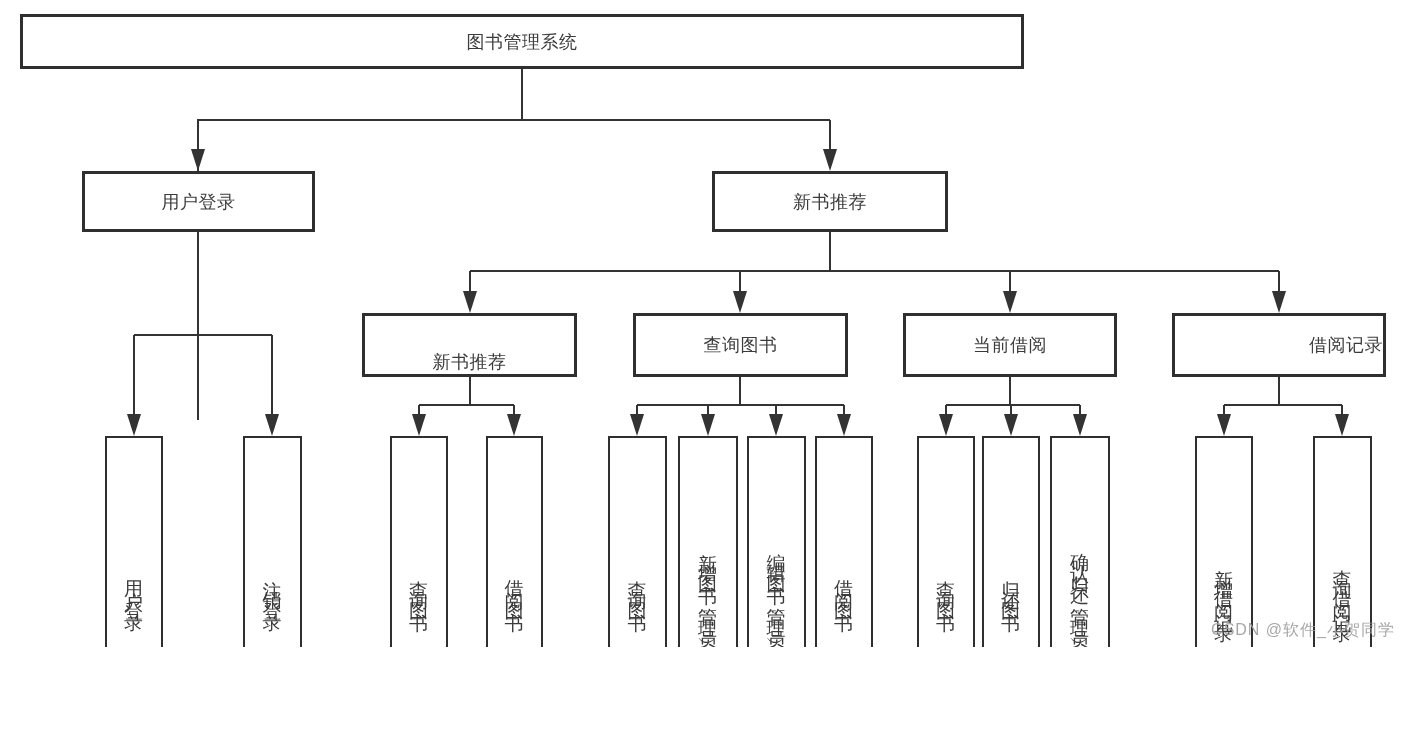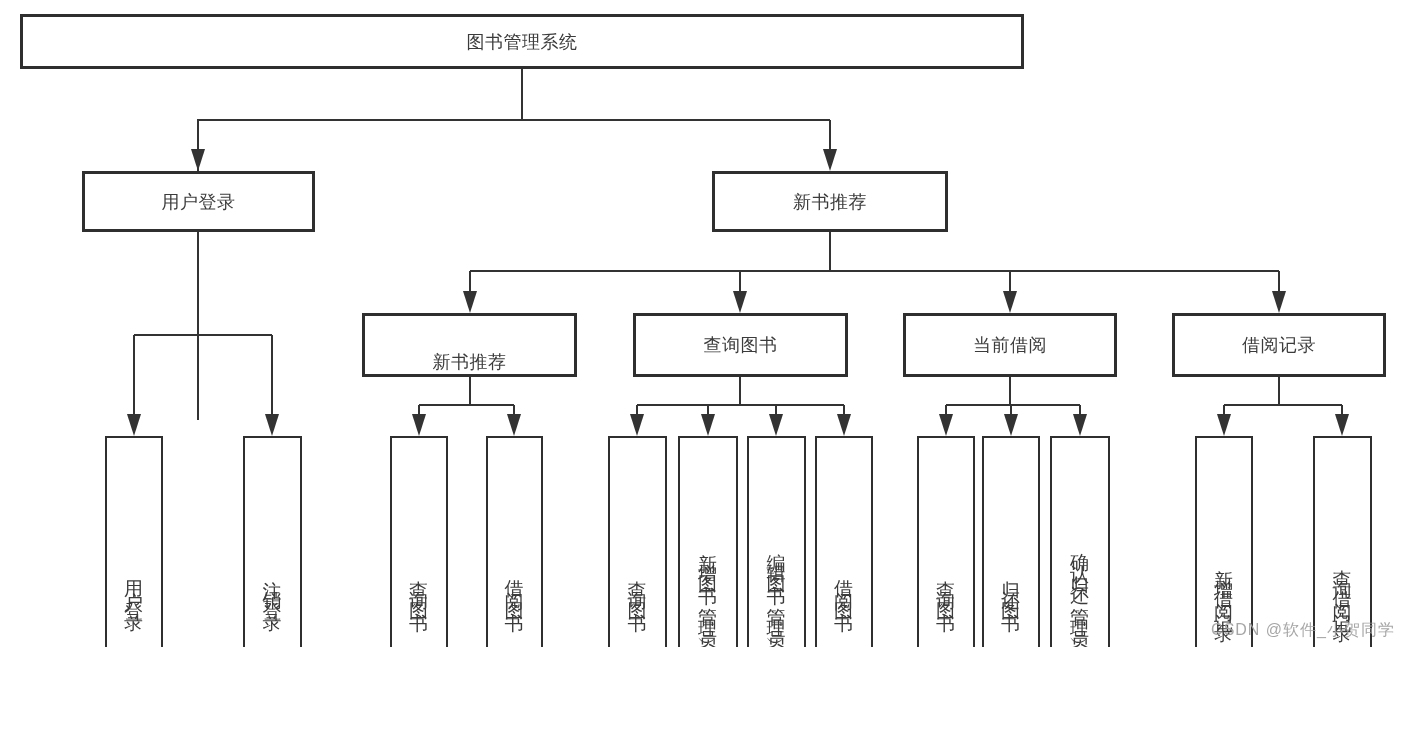--- a/index.html
+++ b/index.html
@@ -54,21 +54,21 @@
     z-index: 20;
     pointer-events: none;
   }
   
   .n-root  { left: 20px;  top: 14px;  width: 1004px; height: 55px; }
   .n-l2a   { left: 82px;  top: 171px; width: 233px;  height: 61px; }
   .n-l2b   { left: 712px; top: 171px; width: 236px;  height: 61px; }
   .n-l3a   { left: 362px;  top: 313px; width: 215px; height: 64px; align-items: flex-end; }
   .n-l3b   { left: 633px;  top: 313px; width: 215px; height: 64px; }
   .n-l3c   { left: 903px;  top: 313px; width: 214px; height: 64px; }
-  .n-l3d   { left: 1172px; top: 313px; width: 214px; height: 64px; }
+  .n-l3d   { left: 1172px; top: 313px; width: 214px; height: 64px; justify-content: flex-end; }
   .lf  { top: 436px; height: 302px; }
   .lf1  { left: 105px;  width: 58px; }
   .lf2  { left: 243px;  width: 59px; }
   .lf3  { left: 390px;  width: 58px; }
   .lf4  { left: 486px;  width: 57px; }
   .lf5  { left: 608px;  width: 59px; }
   .lf6  { left: 678px;  width: 60px; }
   .lf7  { left: 747px;  width: 59px; }
   .lf8  { left: 815px;  width: 58px; }
   .lf9  { left: 917px;  width: 58px; }

